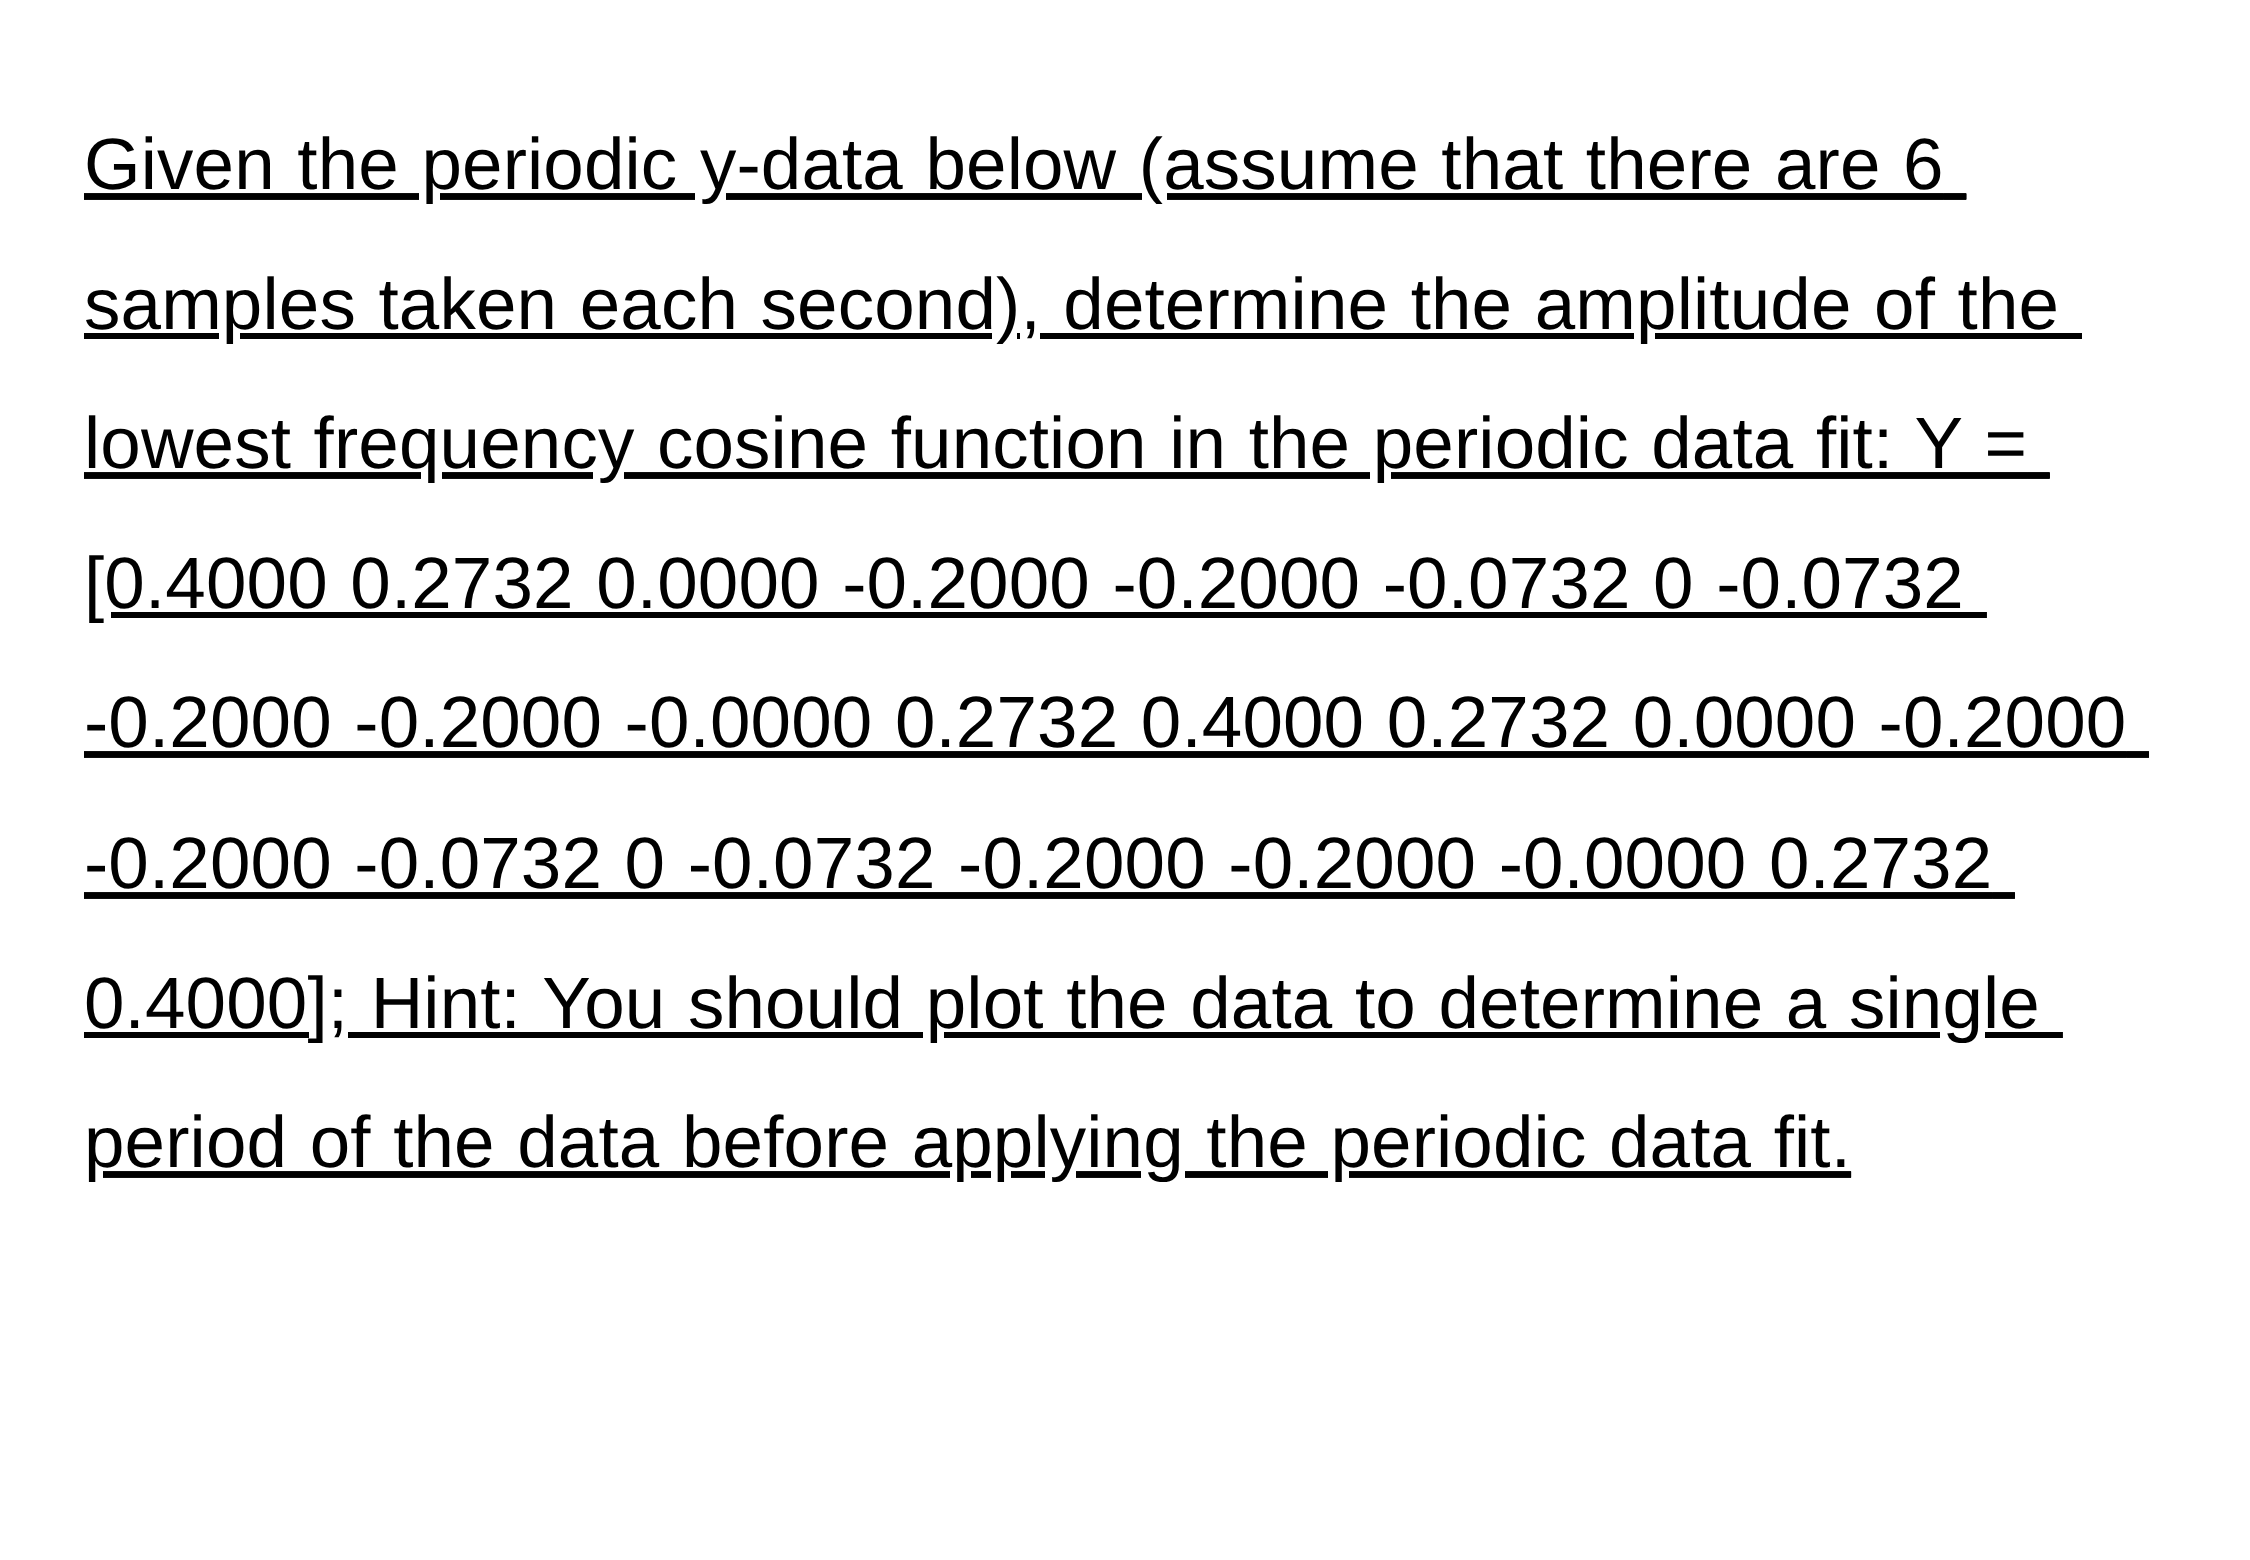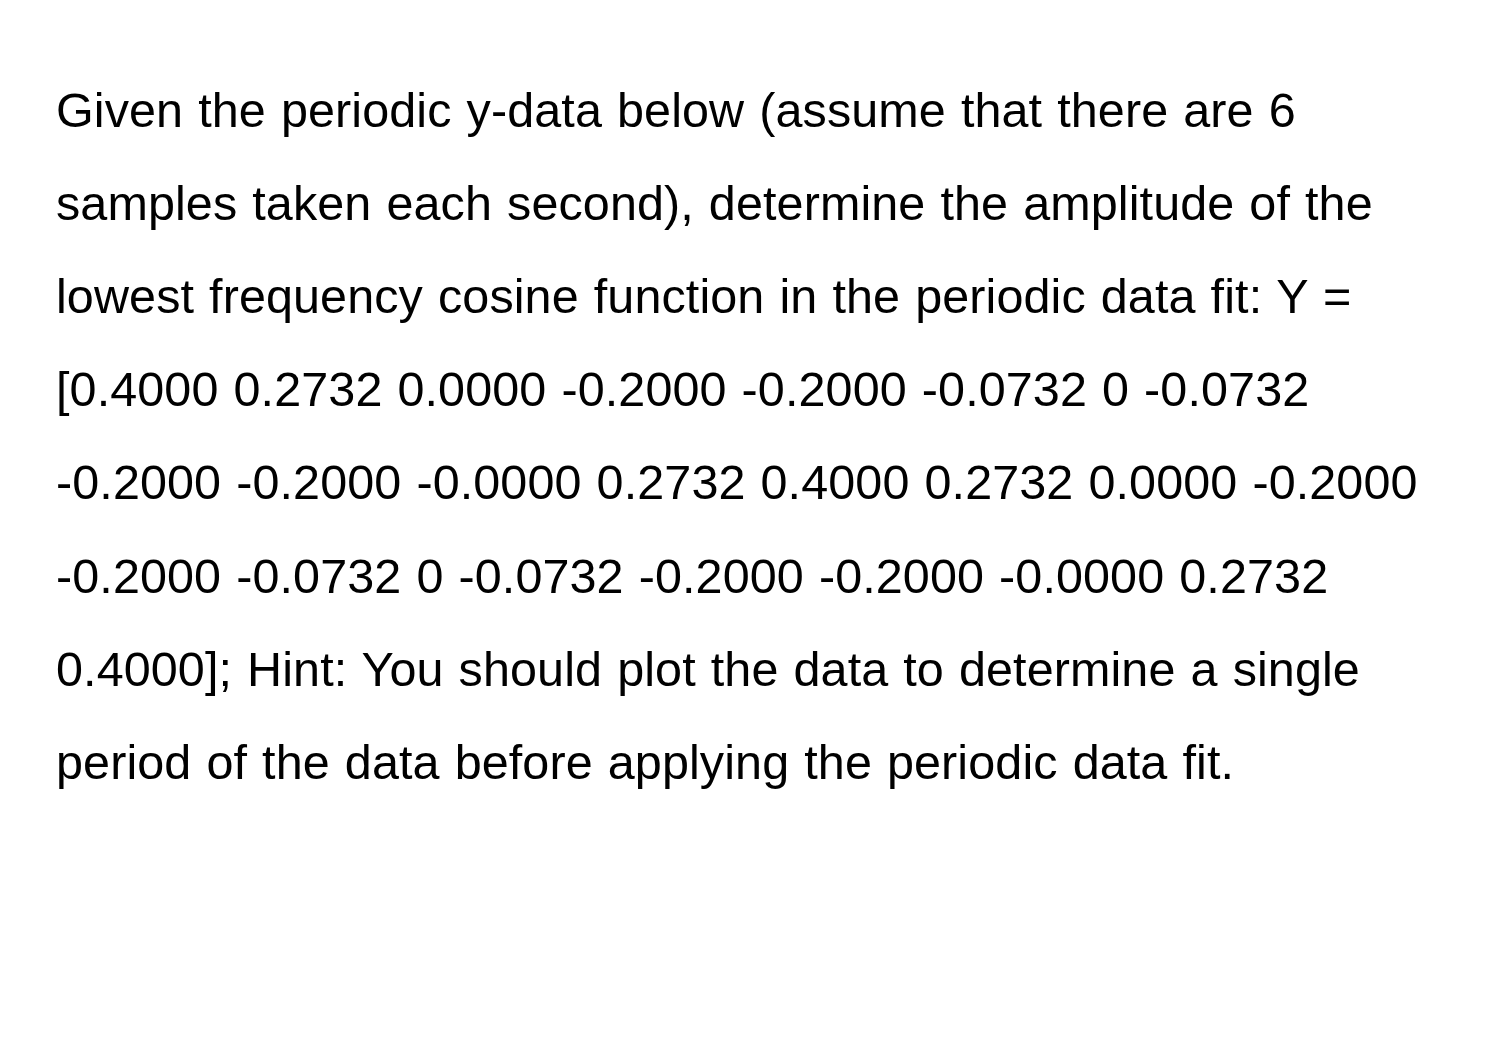--- a/index.html
+++ b/index.html
@@ -1,18 +1,19 @@
 <!DOCTYPE html>
 <html><head>
 <meta charset="utf-8">
 <style>
   * {
     margin: 0;
     padding: 0;
     box-sizing: border-box;
+    text-decoration: underline;
   }
   html, body {
     width: 1500px;
     height: 1040px;
     background: #ffffff;
     font-family: -apple-system, BlinkMacSystemFont, "Segoe UI", Helvetica, Arial, sans-serif;
     color: #000000;
   }
   .page {
     padding: 64px 56px 56px 56px;

